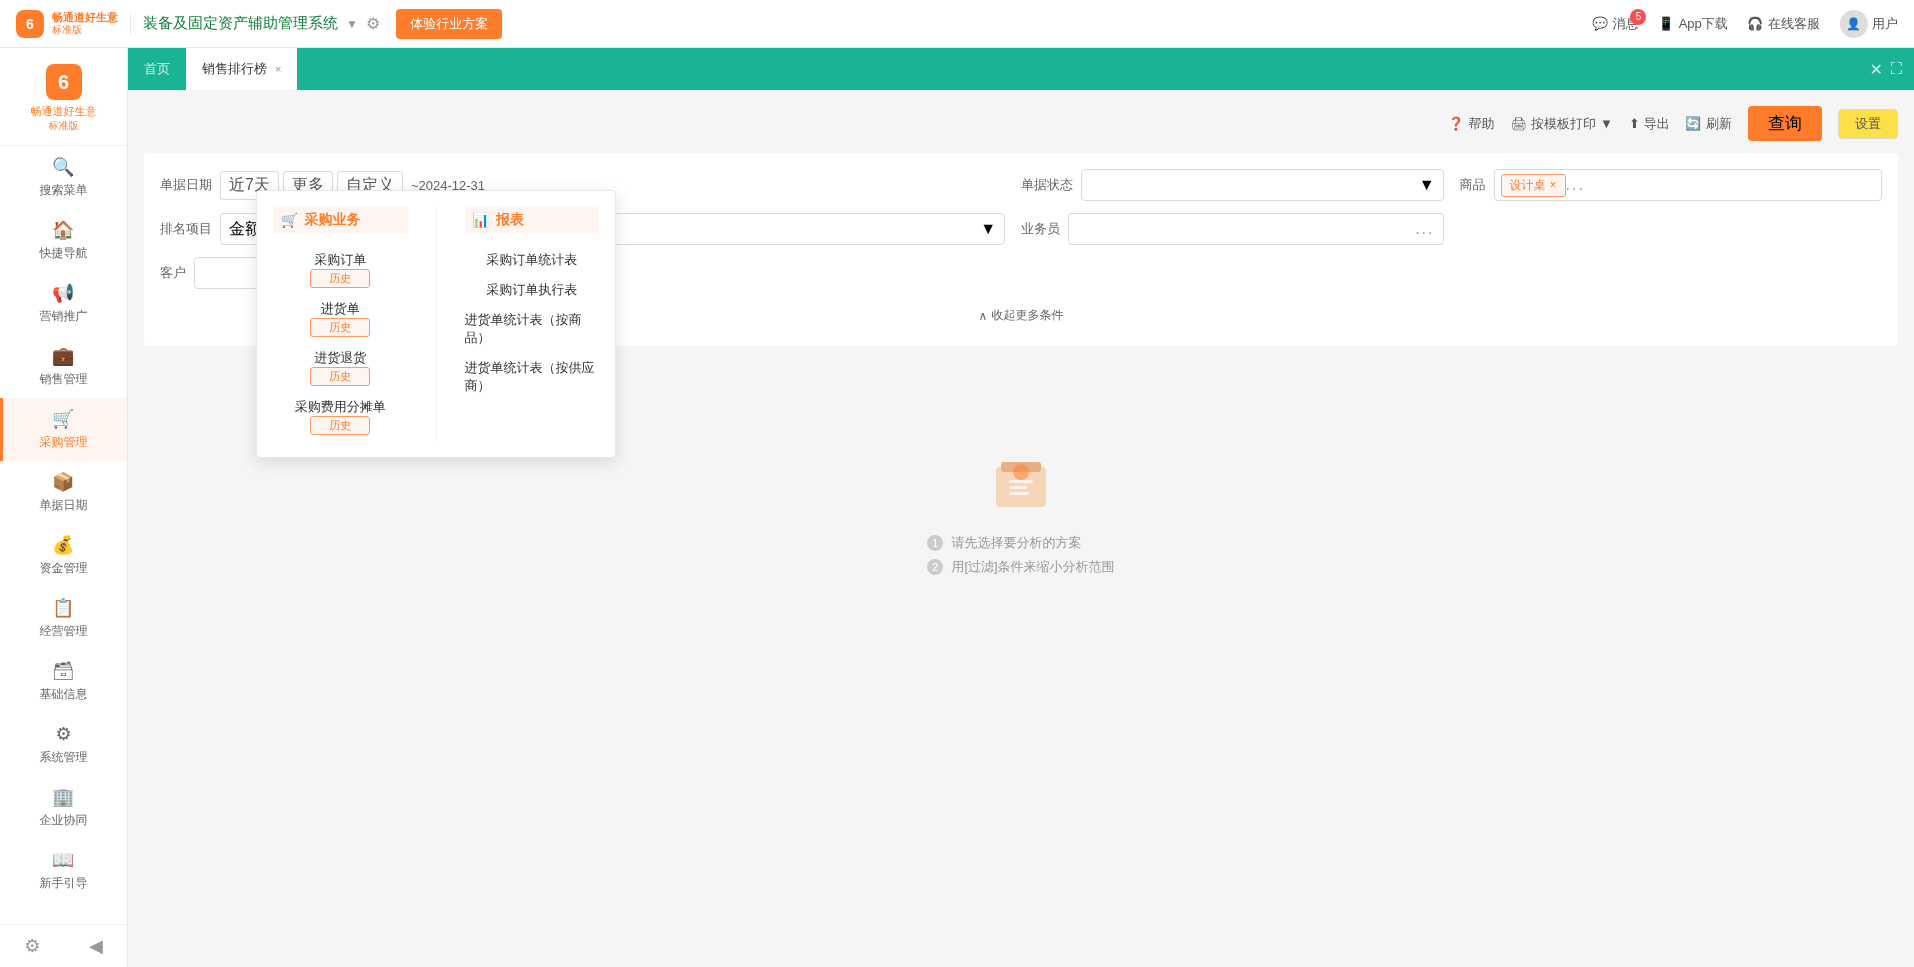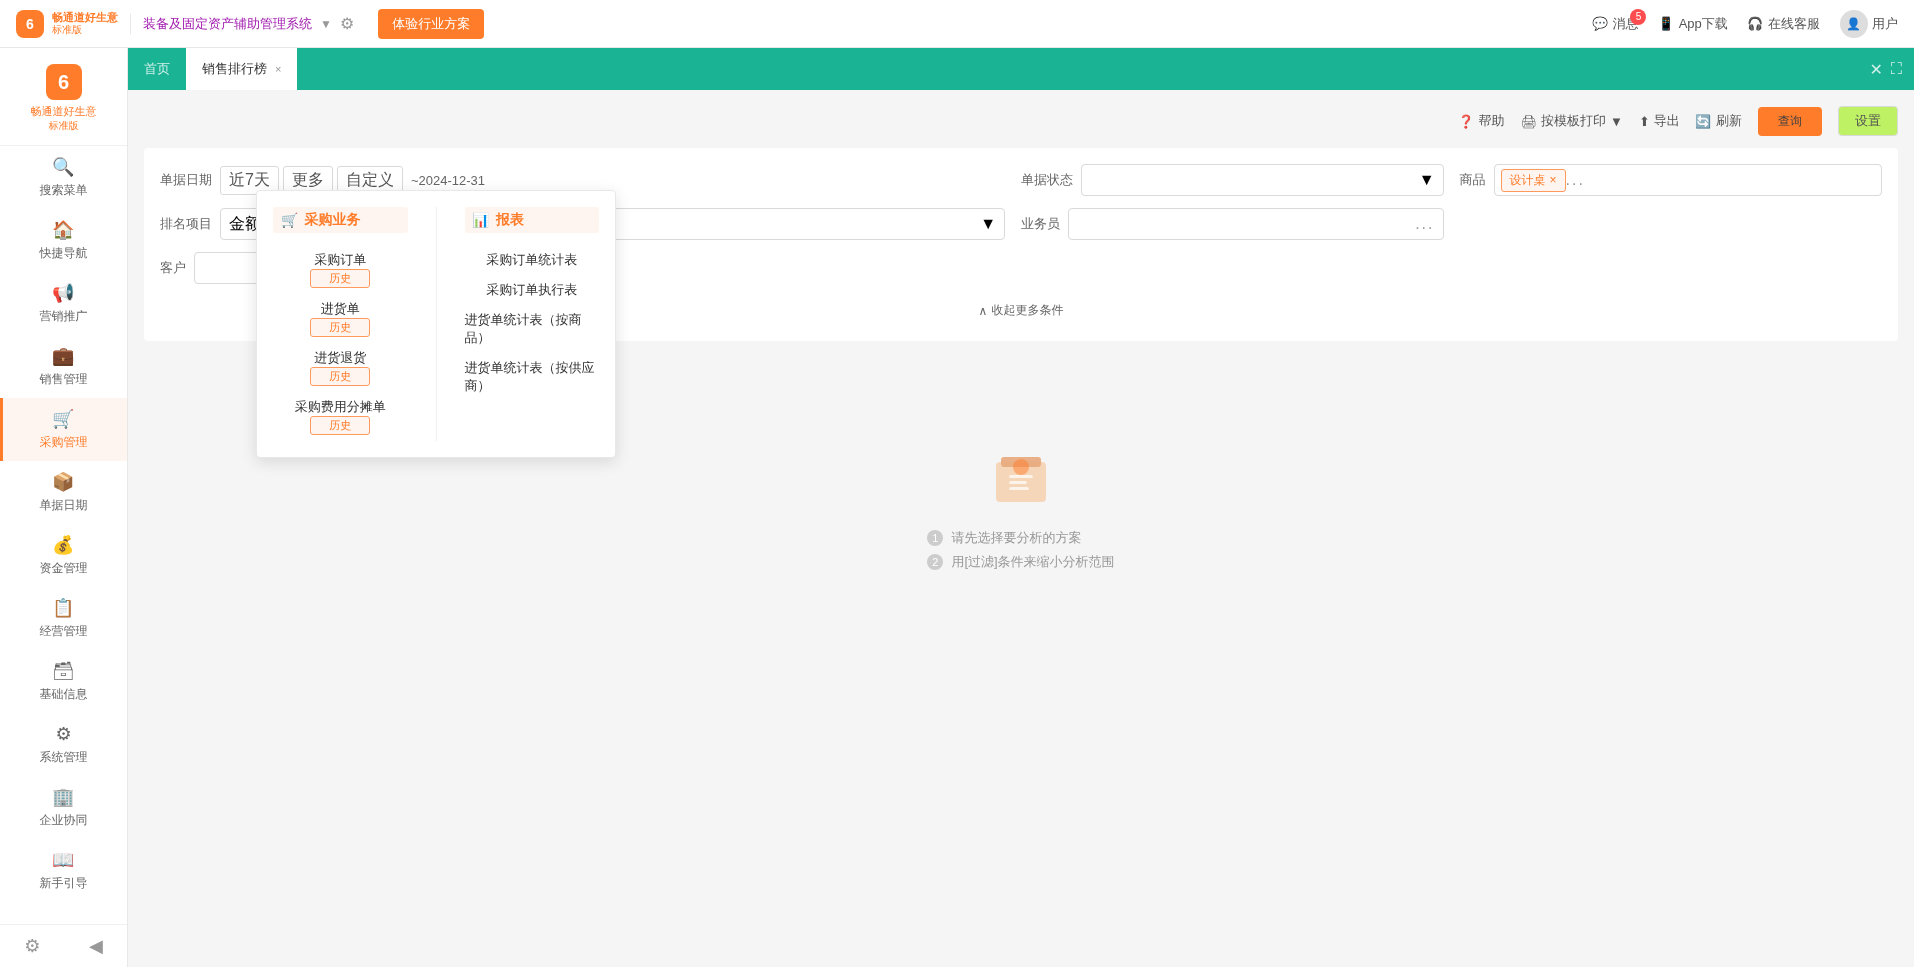--- a/index.html
+++ b/index.html
@@ -14,34 +14,34 @@
       padding: 0 16px;
       border-bottom: 1px solid #e8e8e8;
       flex-shrink: 0;
     }
     .top-bar-left {
       display: flex;
       align-items: center;
       gap: 8px;
     }
     .top-bar-title {
-      font-size: 13px;
-      color: #a21caf;
+      font-size: 15px;
+      color: #15803d;
     }
     .top-bar-arrow { color: #999; font-size: 12px; }
     .top-bar-settings { color: #999; font-size: 16px; cursor: pointer; }
     .top-bar-btn {
       background: #ff7c2a;
       color: #fff;
       border: none;
       padding: 6px 14px;
       border-radius: 4px;
       font-size: 13px;
       cursor: pointer;
-      margin-left: 16px;
+      margin-left: 8px;
     }
     .top-bar-right {
       margin-left: auto;
       display: flex;
       align-items: center;
       gap: 20px;
     }
     .top-bar-icon-item {
       display: flex;
       align-items: center;
@@ -231,29 +231,29 @@
     .toolbar-item {
       display: flex;
       align-items: center;
       gap: 4px;
       font-size: 13px;
       color: #555;
       cursor: pointer;
     }
     .toolbar-btn-primary {
       background: #ff7c2a;
-      color: #404040;
+      color: #000000;
       border: none;
       padding: 6px 20px;
       border-radius: 4px;
-      font-size: 12px;
+      font-size: 17px;
       cursor: pointer;
     }
     .toolbar-btn-default {
-      background: #bef264;
+      background: #fde047;
       color: #555;
       border: 1px solid #d9d9d9;
       padding: 5px 16px;
       border-radius: 4px;
       font-size: 13px;
       cursor: pointer;
     }
 
     
     .filter-panel {

